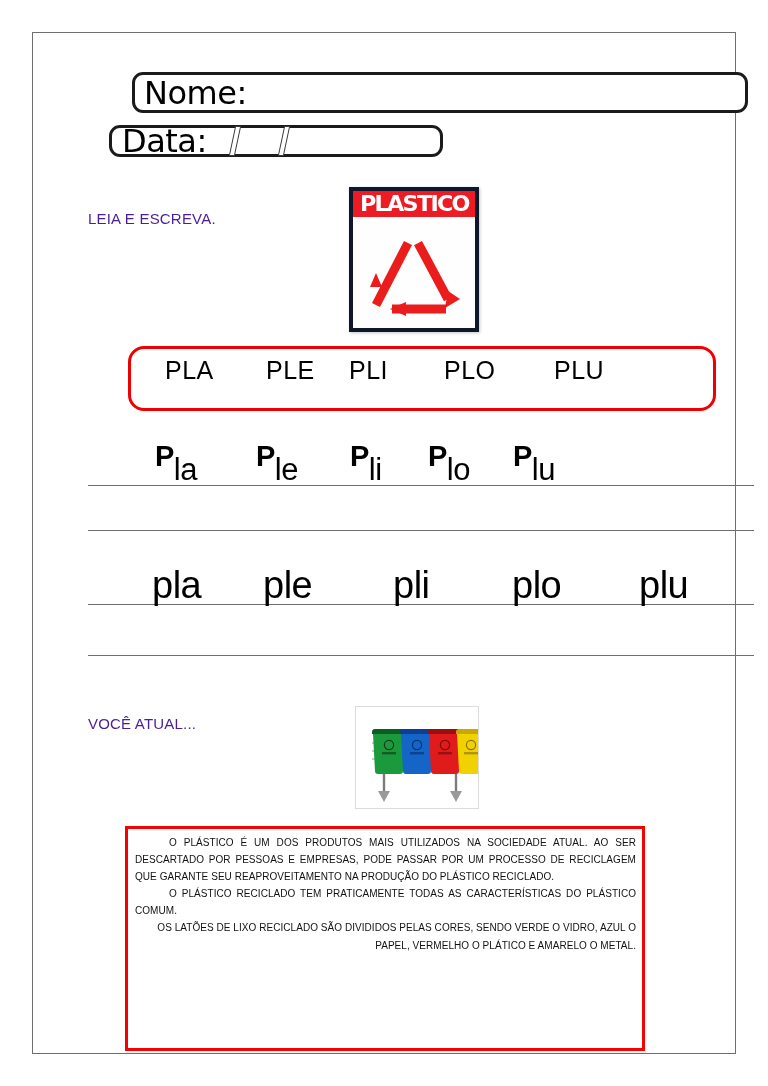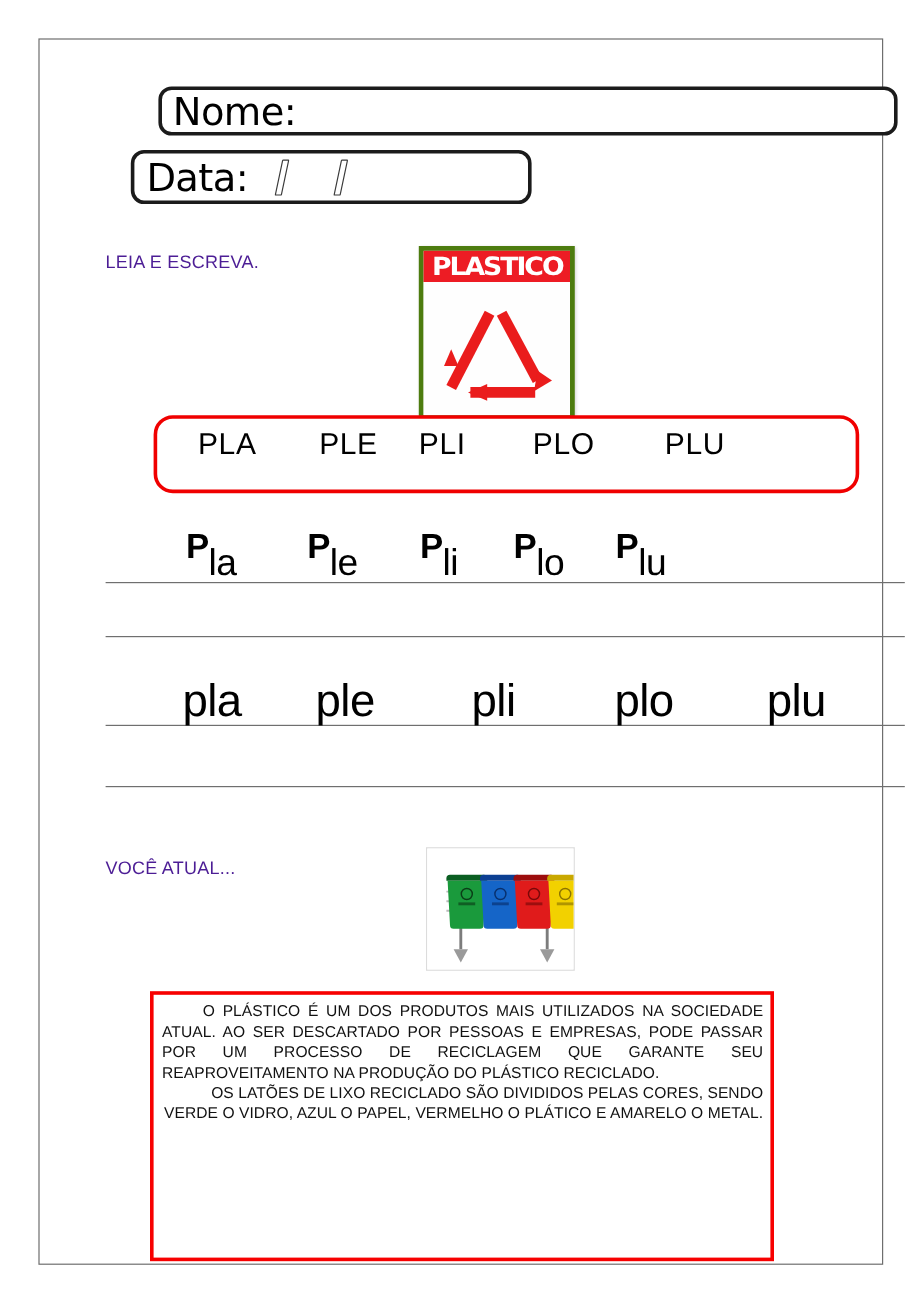--- a/index.html
+++ b/index.html
@@ -41,21 +41,21 @@
     left: 76px;
     top: 39px;
     width: 616px;
     height: 41px;
     margin-left: 23px;
   }
   #data-field {
     left: 76px;
     top: 92px;
     width: 334px;
-    height: 45px;
+    height: 32px;
   }
   .field-label {
     font-family: "DejaVu Sans", sans-serif;
     font-size: 32px;
     line-height: 1;
     color: #000000;
     padding-left: 9px;
     letter-spacing: -0.5px;
     white-space: nowrap;
   }
@@ -82,25 +82,25 @@
     letter-spacing: 0.2px;
     white-space: nowrap;
   }
   #leia-label { left: 55px; top: 177px; }
   #voce-label { left: 55px; top: 682px; }
 
   
   #plastico-logo {
     position: absolute;
     left: 316px;
-    top: 172px;
+    top: 154px;
     width: 130px;
     height: 145px;
     box-sizing: border-box;
-    border: 4px solid #4d7c0f;
+    border: 4px solid #0f172a;
     background: #fdfdfd;
     box-shadow: 1px 1px 3px rgba(0,0,0,0.22);
   }
   #plastico-banner {
     height: 26px;
     background: #ed1c24;
     display: flex;
     align-items: center;
     justify-content: center;
     overflow: hidden;
@@ -244,21 +244,21 @@
     top: 793px;
     width: 520px;
     height: 225px;
     box-sizing: border-box;
     border: 3px solid #f70000;
     background: #ffffff;
     padding: 5px 6px 4px 7px;
   }
   .info-par {
     font-family: "Liberation Sans", sans-serif;
-    font-size: 13px;
+    font-size: 10px;
     line-height: 17.1px;
     color: #111111;
     text-align: justify;
     margin: 0;
     letter-spacing: 0.05px;
   }
   .info-par.indented { text-indent: 34px; }
   .info-par.last-left { text-align: right; }
 </style>
 </head>
@@ -380,16 +380,17 @@
         <path d="M100,25 q0,-3 3,-3 h24 q3,0 3,3 v2 h-30 z" fill="#c9a800"></path>
         <path d="M101,27 h30 l-2,37 q0,3 -3,3 h-20 q-3,0 -3,-3 z" fill="#f2d100"></path>
         <circle cx="115" cy="38" r="4.6" fill="none" stroke="#8c7400" stroke-width="1.2"></circle>
         <rect x="108" y="45" width="14" height="2.4" fill="#8c7400" opacity="0.65"></rect>
       </g>
     </svg>
   </div>
 
   <div id="info-box">
     <p class="info-par indented">O PLÁSTICO É UM DOS PRODUTOS MAIS UTILIZADOS NA SOCIEDADE ATUAL. AO SER DESCARTADO POR PESSOAS E EMPRESAS, PODE PASSAR POR UM PROCESSO DE RECICLAGEM QUE GARANTE SEU REAPROVEITAMENTO NA PRODUÇÃO DO PLÁSTICO RECICLADO.</p>
+    <p class="info-par indented">O PLÁSTICO RECICLADO TEM PRATICAMENTE TODAS AS CARACTERÍSTICAS DO PLÁSTICO COMUM.</p>
     <p class="info-par last-left">OS LATÕES DE LIXO RECICLADO SÃO DIVIDIDOS PELAS CORES, SENDO VERDE O VIDRO, AZUL O PAPEL, VERMELHO O PLÁTICO E AMARELO O METAL.</p>
   </div>
 
 </div>
 
 </body></html>

